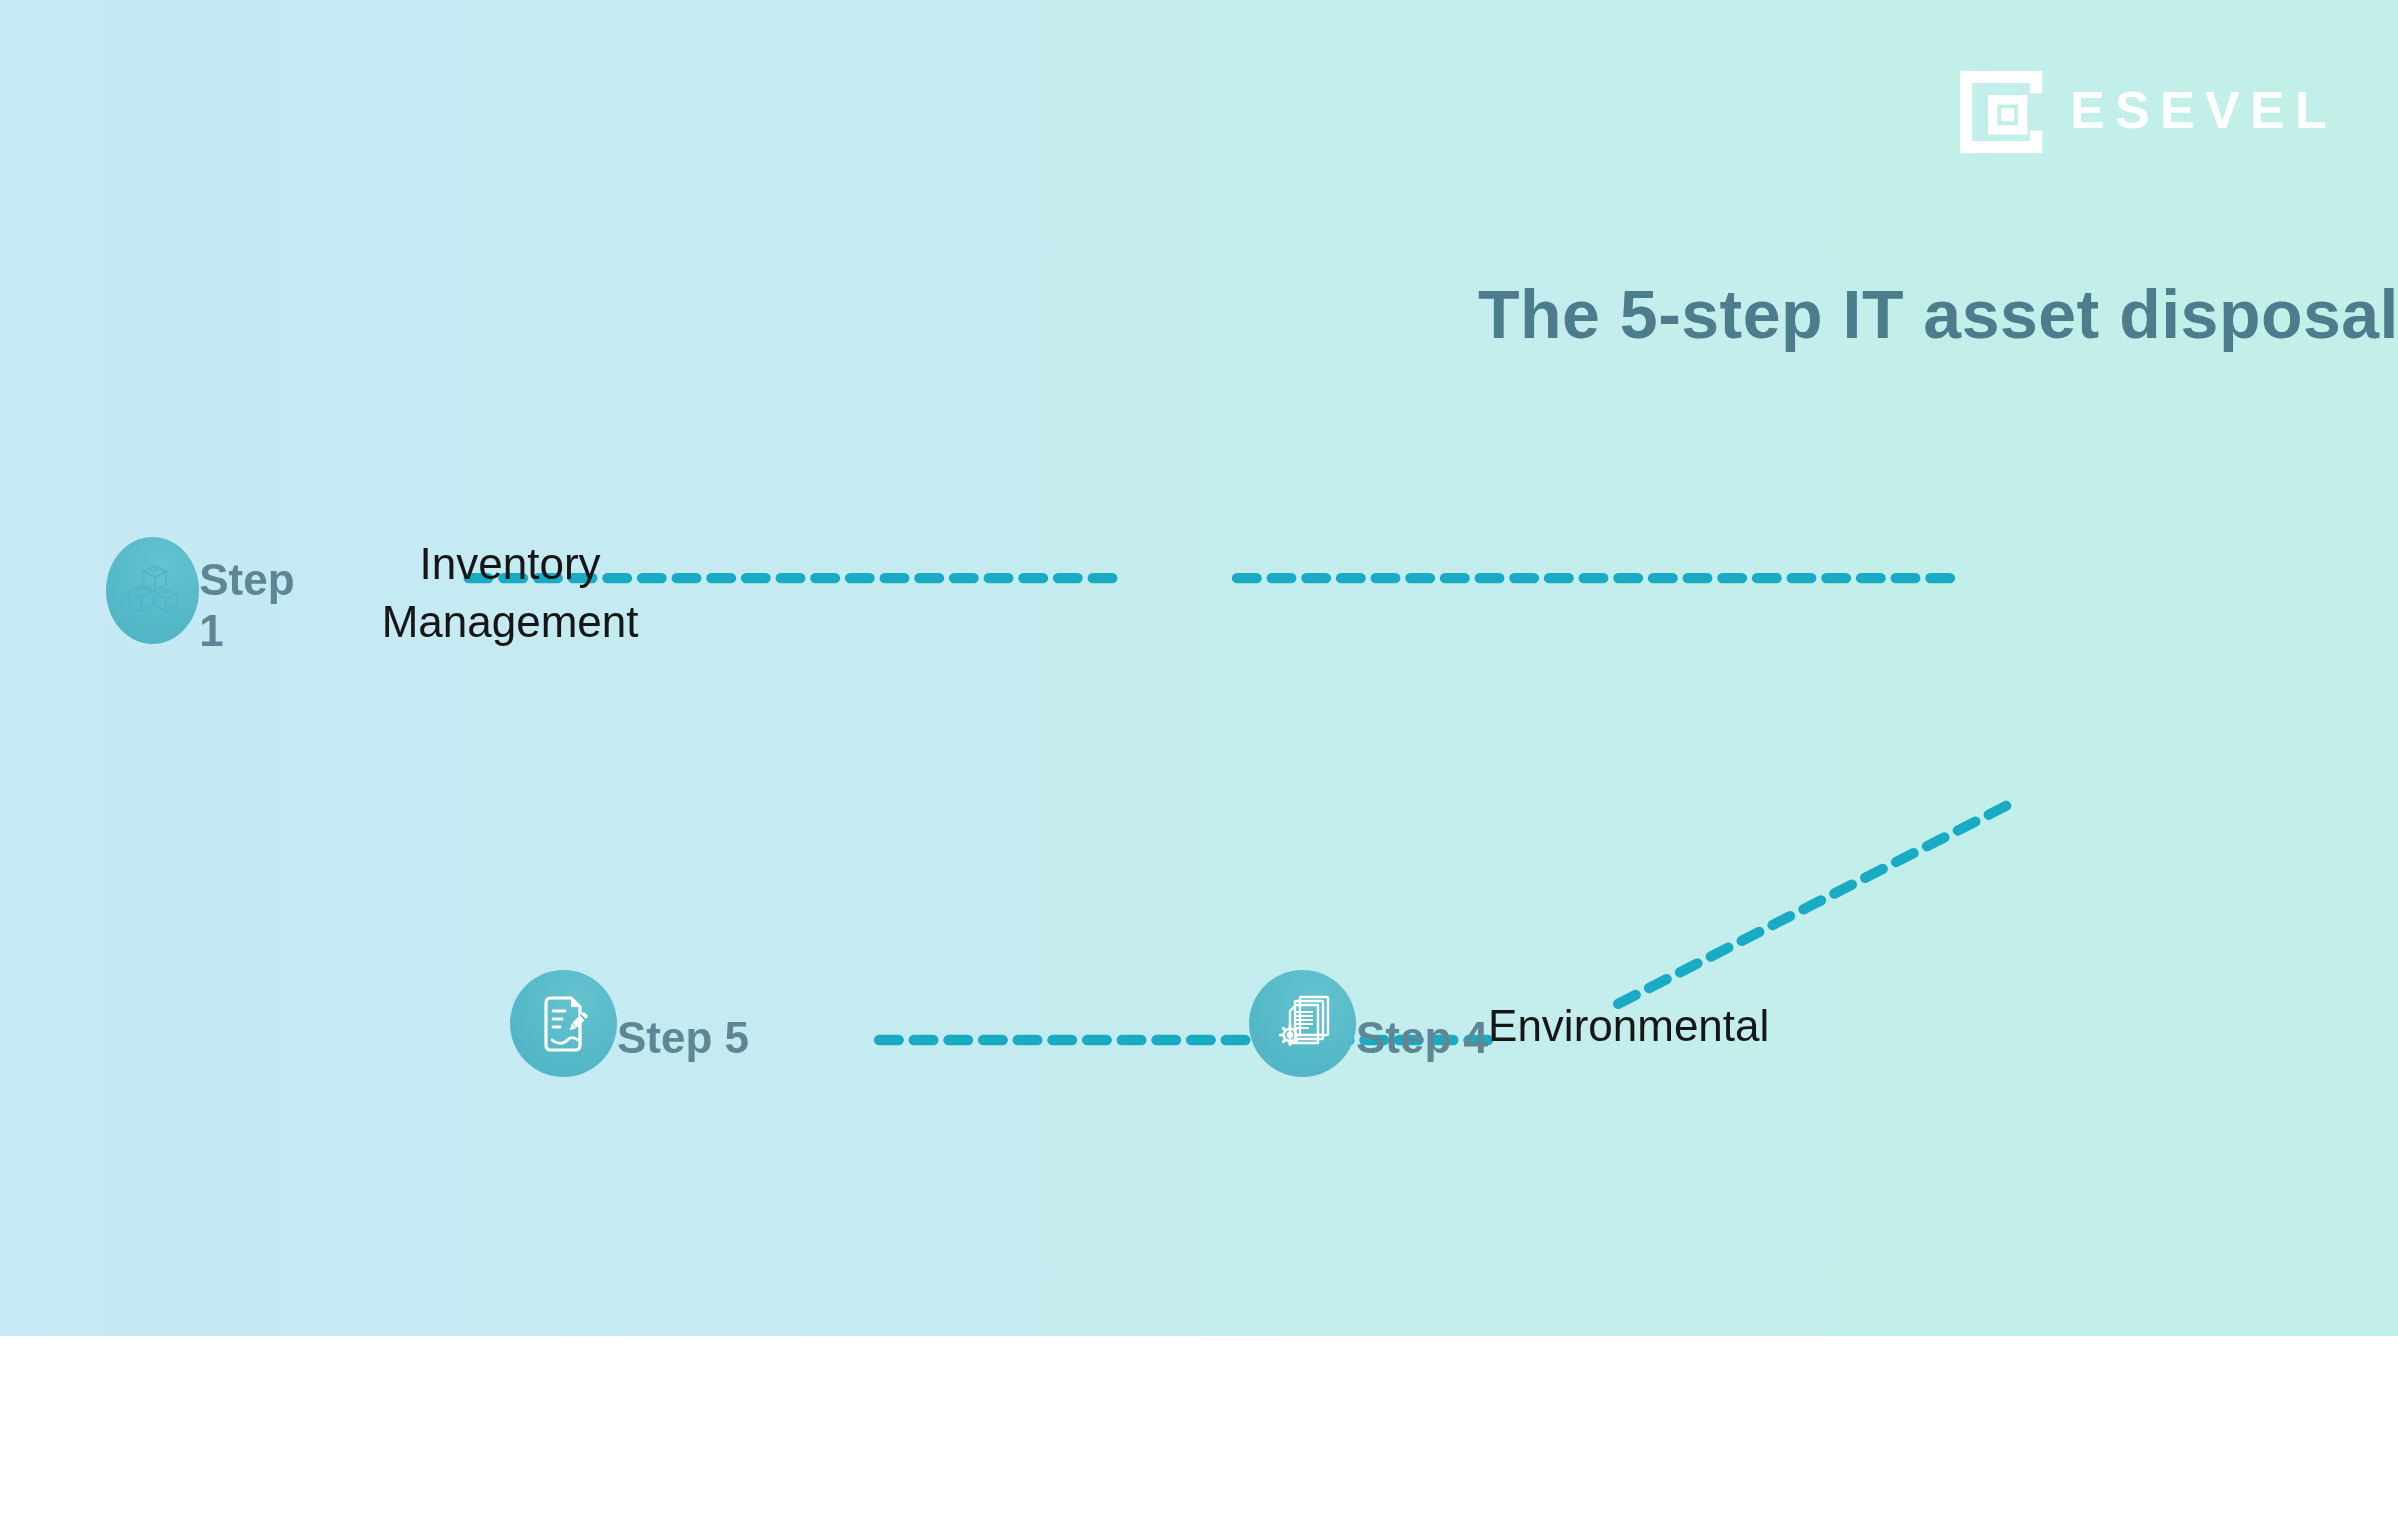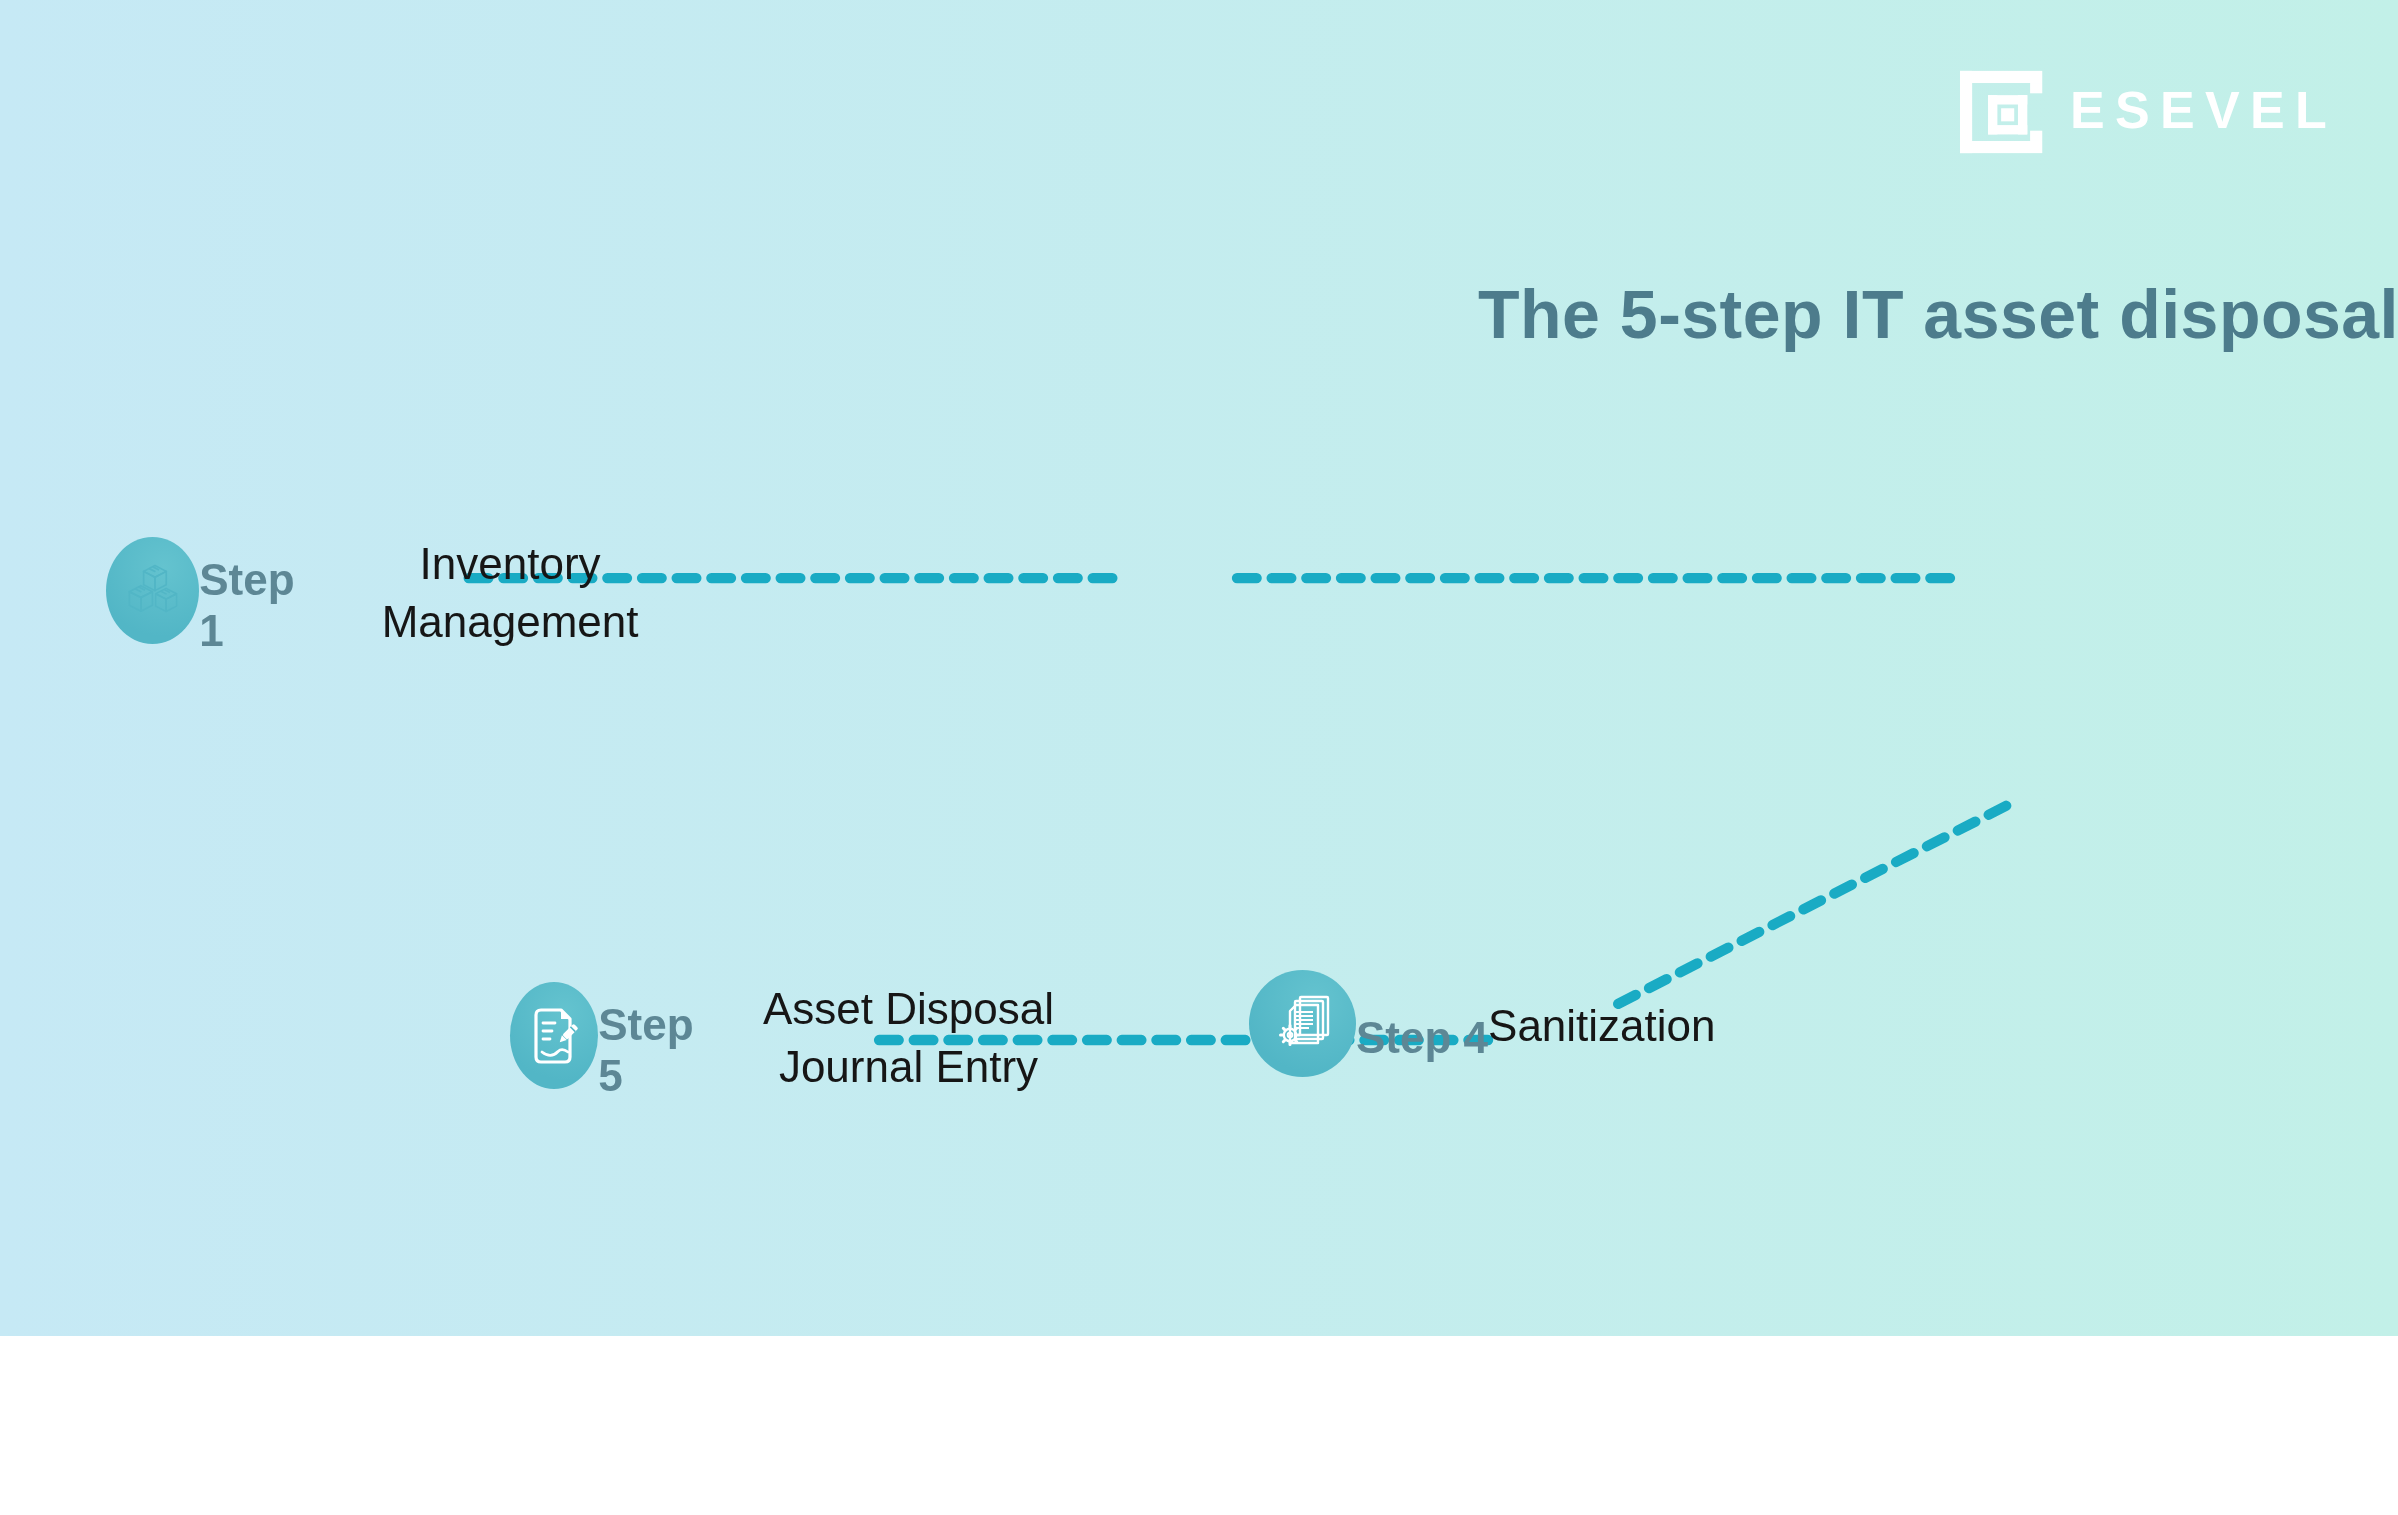--- a/index.html
+++ b/index.html
@@ -124,35 +124,34 @@
           <g class="white-stroke" stroke-width="3" stroke-linecap="round">
             <path d="M 0,-9.5 V -7 M 0,7 V 9.5 M -9.5,0 H -7 M 7,0 H 9.5"></path>
             <path d="M -6.7,-6.7 L -4.9,-4.9 M 4.9,4.9 L 6.7,6.7 M -6.7,6.7 L -4.9,4.9 M 4.9,-4.9 L 6.7,-6.7"></path>
           </g>
           <circle class="teal-fill white-stroke" stroke-width="2.4" r="6.2"></circle>
           <circle class="white-stroke" stroke-width="2" r="2.3"></circle>
         </g>
       </svg>
     </div>
     <div class="step-label">Step 4</div>
-    <div class="step-name">Sanitization</div>
+    <div class="step-name">Environmental</div>
   </div>
 
   <div class="step step-row-2" style="left:810px;">
     <div class="circle">
       <svg width="64" height="64" viewBox="-32 -32 64 64">
         <path class="white-stroke" stroke-width="3.2" stroke-linejoin="round" d="M 7,-26 H -13 Q -18,-26 -18,-21 V 21 Q -18,26 -13,26 H 11 Q 16,26 16,21 V -17 Z"></path>
         <path class="white-fill" d="M 7,-26 L 16,-17 H 7 Z"></path>
         <path class="white-stroke" stroke-width="2.8" stroke-linecap="round" d="M -11,-13 H 1 M -11,-5 H -2 M -11,3 H -4"></path>
         <g transform="translate(10,2) rotate(45)">
           <rect class="white-fill" x="-3.4" y="-17" width="6.8" height="16" rx="1.6"></rect>
           <path class="teal-stroke" stroke-width="1.6" d="M -3.4,-12.5 H 3.4"></path>
           <polygon class="white-fill" points="-3.4,-0.5 3.4,-0.5 0,6"></polygon>
         </g>
         <path class="white-stroke" stroke-width="2.8" stroke-linecap="round" d="M -12,16 Q -3,23 4,15.5 Q 8,11.5 14,16"></path>
       </svg>
     </div>
     <div class="step-label">Step 5</div>
-    <div class="step-name narrow">Asset Disposal Journal Entry</div>
   </div>
 
 </div>
 
 
 </body></html>

